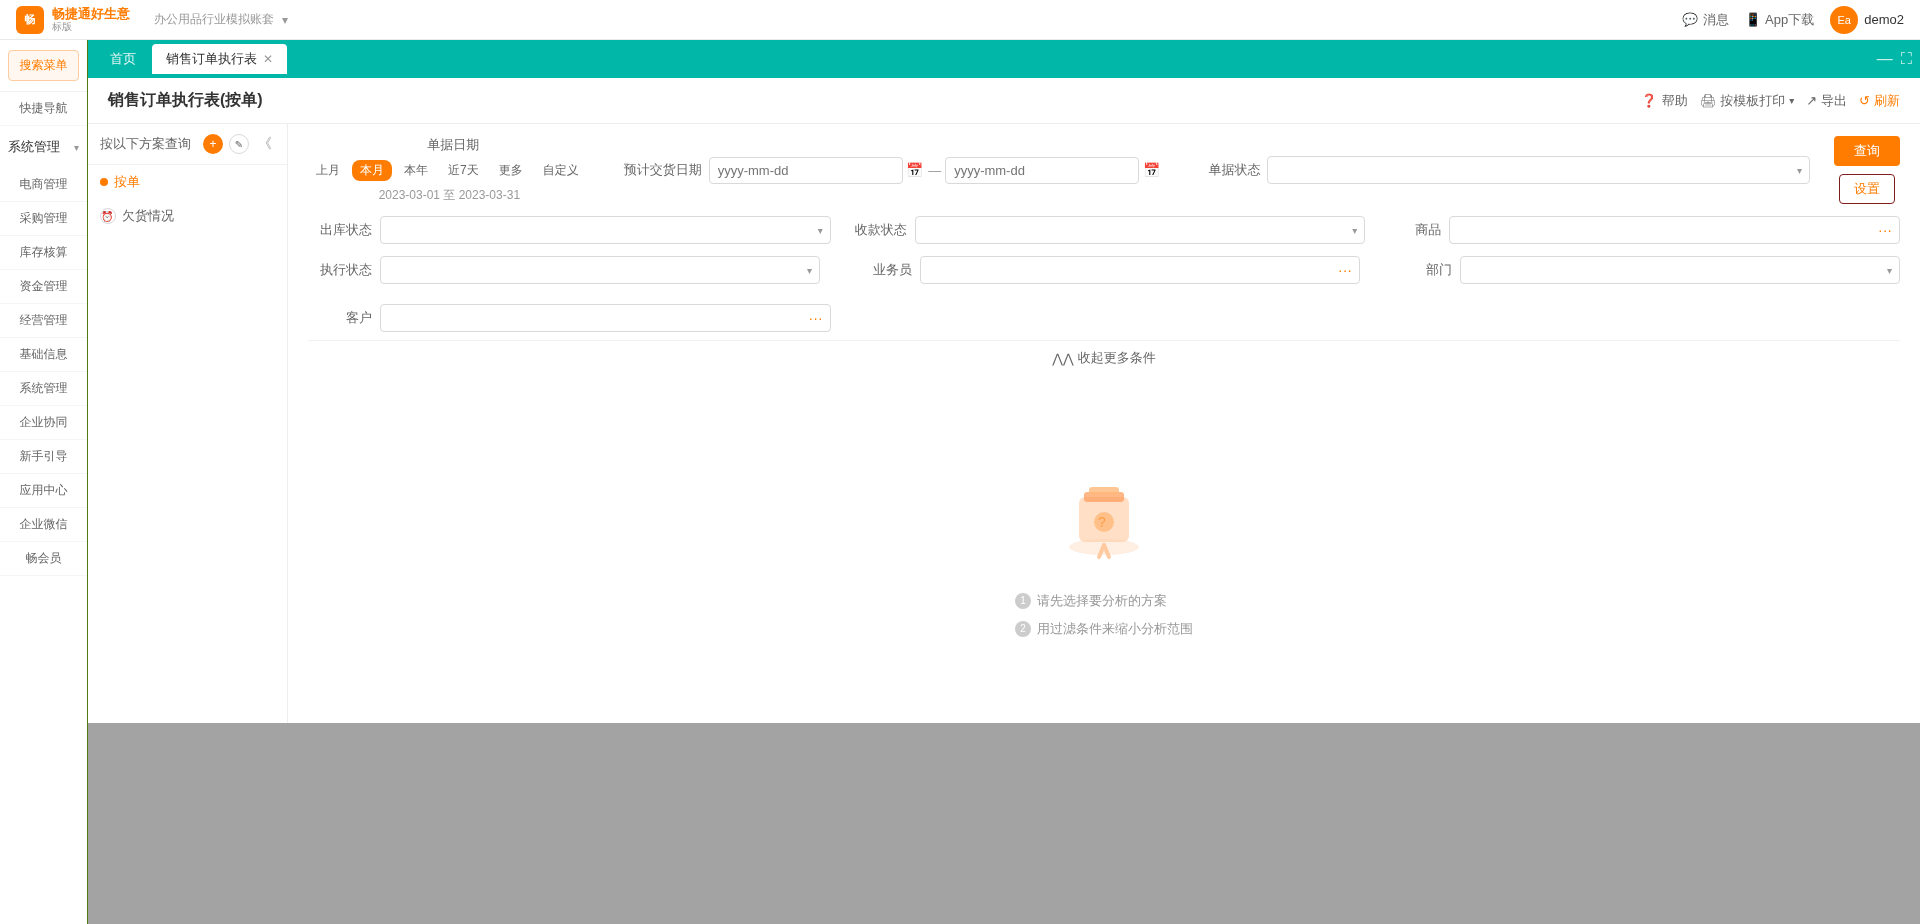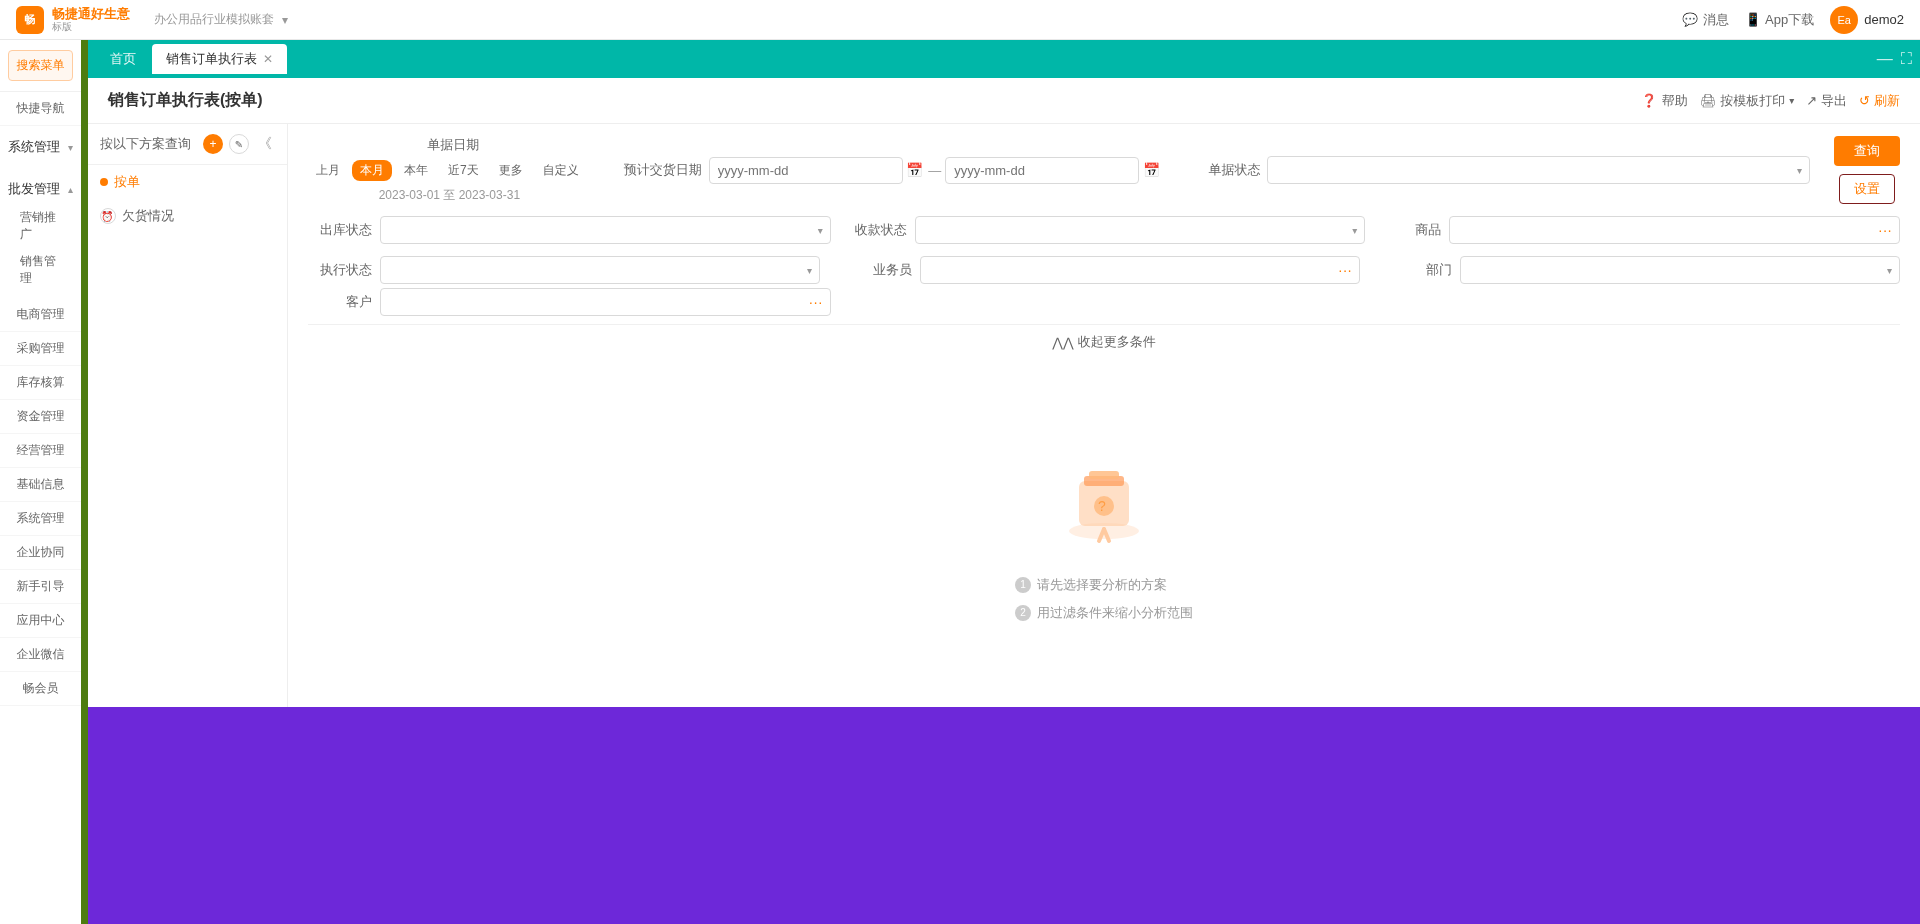--- a/index.html
+++ b/index.html
@@ -20,21 +20,21 @@
     .logo-icon { width: 28px; height: 28px; background: #ff7c00; border-radius: 6px; display: flex; align-items: center; justify-content: center; color: #fff; font-size: 11px; font-weight: bold; }
     .top-bar-right { display: flex; align-items: center; gap: 16px; }
     .top-bar-right .btn-link { display: flex; align-items: center; gap: 4px; color: #666; font-size: 13px; cursor: pointer; }
     .avatar { width: 28px; height: 28px; border-radius: 50%; background: #ff7c00; display: flex; align-items: center; justify-content: center; color: #fff; font-size: 11px; }
     .username { font-size: 13px; color: #333; }
 
     
     .layout { display: flex; margin-top: 40px; height: calc(100vh - 40px); }
 
     
-    .sidebar { width: 88px; background: #fff; border-right: 7px solid #4d7c0f; overflow-y: auto; flex-shrink: 0; }
+    .sidebar { width: 88px; background: #fff; border-right: 1px solid #4d7c0f; overflow-y: auto; flex-shrink: 0; }
     .sidebar-search { padding: 10px 8px; border-bottom: 1px solid #f0f0f0; }
     .sidebar-search-btn { width: 100%; padding: 6px 4px; background: #fff7f0; border: 1px solid #ffcca0; border-radius: 4px; color: #ff7c00; font-size: 12px; cursor: pointer; text-align: center; }
     .sidebar-nav-item { padding: 8px 4px; text-align: center; cursor: pointer; font-size: 12px; color: #666; border-bottom: 1px solid #f5f5f5; }
     .sidebar-section { padding: 6px 8px; }
     .sidebar-section-title { display: flex; align-items: center; justify-content: space-between; font-size: 13px; color: #333; cursor: pointer; padding: 6px 0; }
     .sidebar-section-title .arrow { font-size: 10px; color: #999; }
     .sidebar-sub-item { padding: 5px 8px 5px 12px; font-size: 12px; color: #666; cursor: pointer; }
 
     
     .tab-bar {
@@ -46,21 +46,21 @@
       gap: 2px;
     }
     .tab-item { padding: 6px 14px; font-size: 13px; color: rgba(255,255,255,0.85); cursor: pointer; border-radius: 4px 4px 0 0; display: flex; align-items: center; gap: 6px; }
     .tab-item.active { background: #fff; color: #333; }
     .tab-item .close-icon { font-size: 12px; color: #999; cursor: pointer; }
     .tab-item.home { color: rgba(255,255,255,0.9); }
     .tab-bar-actions { margin-left: auto; display: flex; align-items: center; gap: 8px; }
     .tab-bar-actions span { color: rgba(255,255,255,0.8); font-size: 16px; cursor: pointer; }
 
     
-    .main-content { flex: 1; overflow: auto; background: #6d28d9; }
+    .main-content { flex: 1; overflow: auto; background: #a3a3a3; }
     .page-header { background: #fff; padding: 12px 20px; display: flex; align-items: center; justify-content: space-between; border-bottom: 1px solid #eee; }
     .page-title { font-size: 16px; font-weight: bold; color: #333; }
     .page-actions { display: flex; align-items: center; gap: 12px; }
     .page-actions .action-btn { display: flex; align-items: center; gap: 4px; font-size: 13px; color: #666; cursor: pointer; }
     .refresh-btn { color: #ff7c00 !important; }
     .date-separator { color: #999; }
     .left-panel { width: 200px; background: #fff; border-right: 1px solid #eee; flex-shrink: 0; }
     .left-panel-header { padding: 10px 12px; display: flex; align-items: center; justify-content: space-between; border-bottom: 1px solid #f0f0f0; }
     .left-panel-title { font-size: 13px; color: #666; }
     .left-panel-actions { display: flex; gap: 6px; }
@@ -143,28 +143,20 @@
     <div class="sidebar-search">
       <button class="sidebar-search-btn">搜索菜单</button>
     </div>
     <div class="sidebar-nav-item">快捷导航</div>
     <div class="sidebar-section">
       <div class="sidebar-section-title">
         <span>系统管理</span>
         <span class="arrow">▾</span>
       </div>
     </div>
-    <div class="sidebar-section">
-      <div class="sidebar-section-title">
-        <span>批发管理</span>
-        <span class="arrow">▴</span>
-      </div>
-      <div class="sidebar-sub-item">营销推广</div>
-      <div class="sidebar-sub-item">销售管理</div>
-    </div>
     <div class="sidebar-nav-item">电商管理</div>
     <div class="sidebar-nav-item">采购管理</div>
     <div class="sidebar-nav-item">库存核算</div>
     <div class="sidebar-nav-item">资金管理</div>
     <div class="sidebar-nav-item">经营管理</div>
     <div class="sidebar-nav-item">基础信息</div>
     <div class="sidebar-nav-item">系统管理</div>
     <div class="sidebar-nav-item">企业协同</div>
     <div class="sidebar-nav-item">新手引导</div>
     <div class="sidebar-nav-item">应用中心</div>
@@ -303,21 +295,21 @@
               </div>
               <div class="filter-cell">
                 <span class="fcell-label">商品</span>
                 <div class="fcell-control">
                   <input class="fcell-input" type="text" style="">
                   <span class="fcell-dots">···</span>
                 </div>
               </div>
             </div>
 
-            <div style="display:grid;grid-template-columns:1fr 1fr 1fr;gap:28px;margin-bottom:4px;">
+            <div style="display:grid;grid-template-columns:1fr 1fr 1fr;gap:28px;margin-bottom:20px;">
               <div class="filter-cell">
                 <span class="fcell-label">执行状态</span>
                 <div class="fcell-control">
                   <select class="fcell-select"><option value=""></option></select>
                   <span class="fcell-select-arrow">▾</span>
                 </div>
               </div>
               <div class="filter-cell">
                 <span class="fcell-label">业务员</span>
                 <div class="fcell-control">

